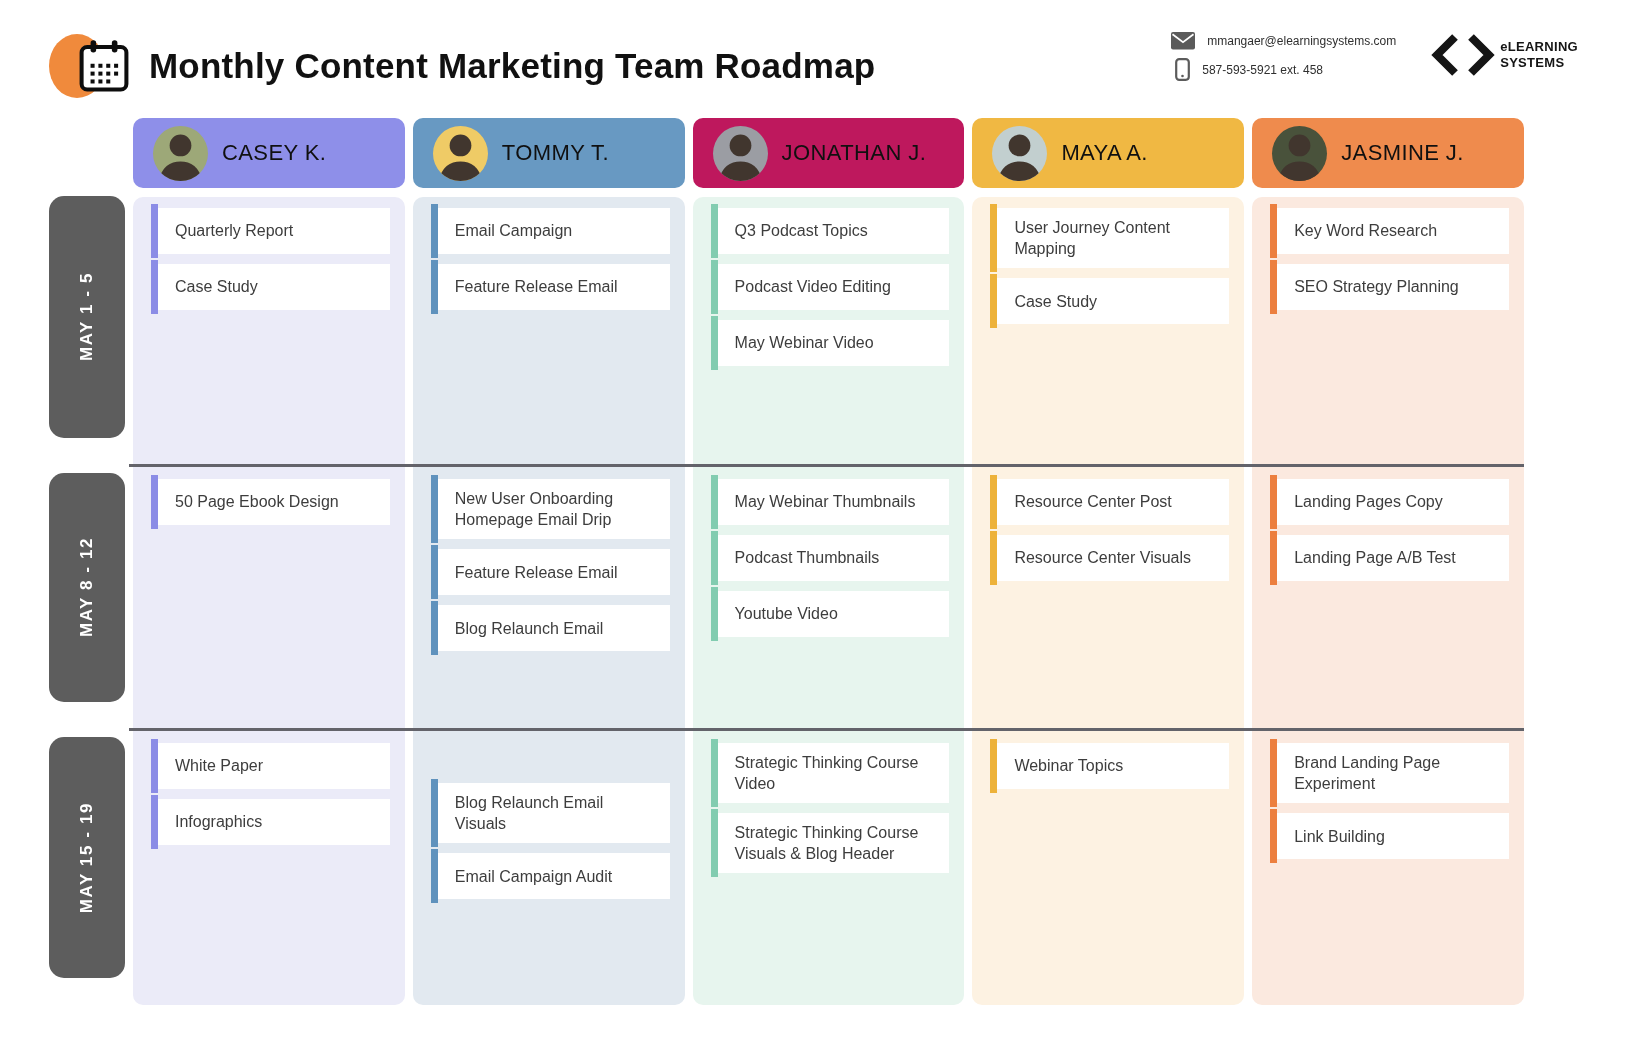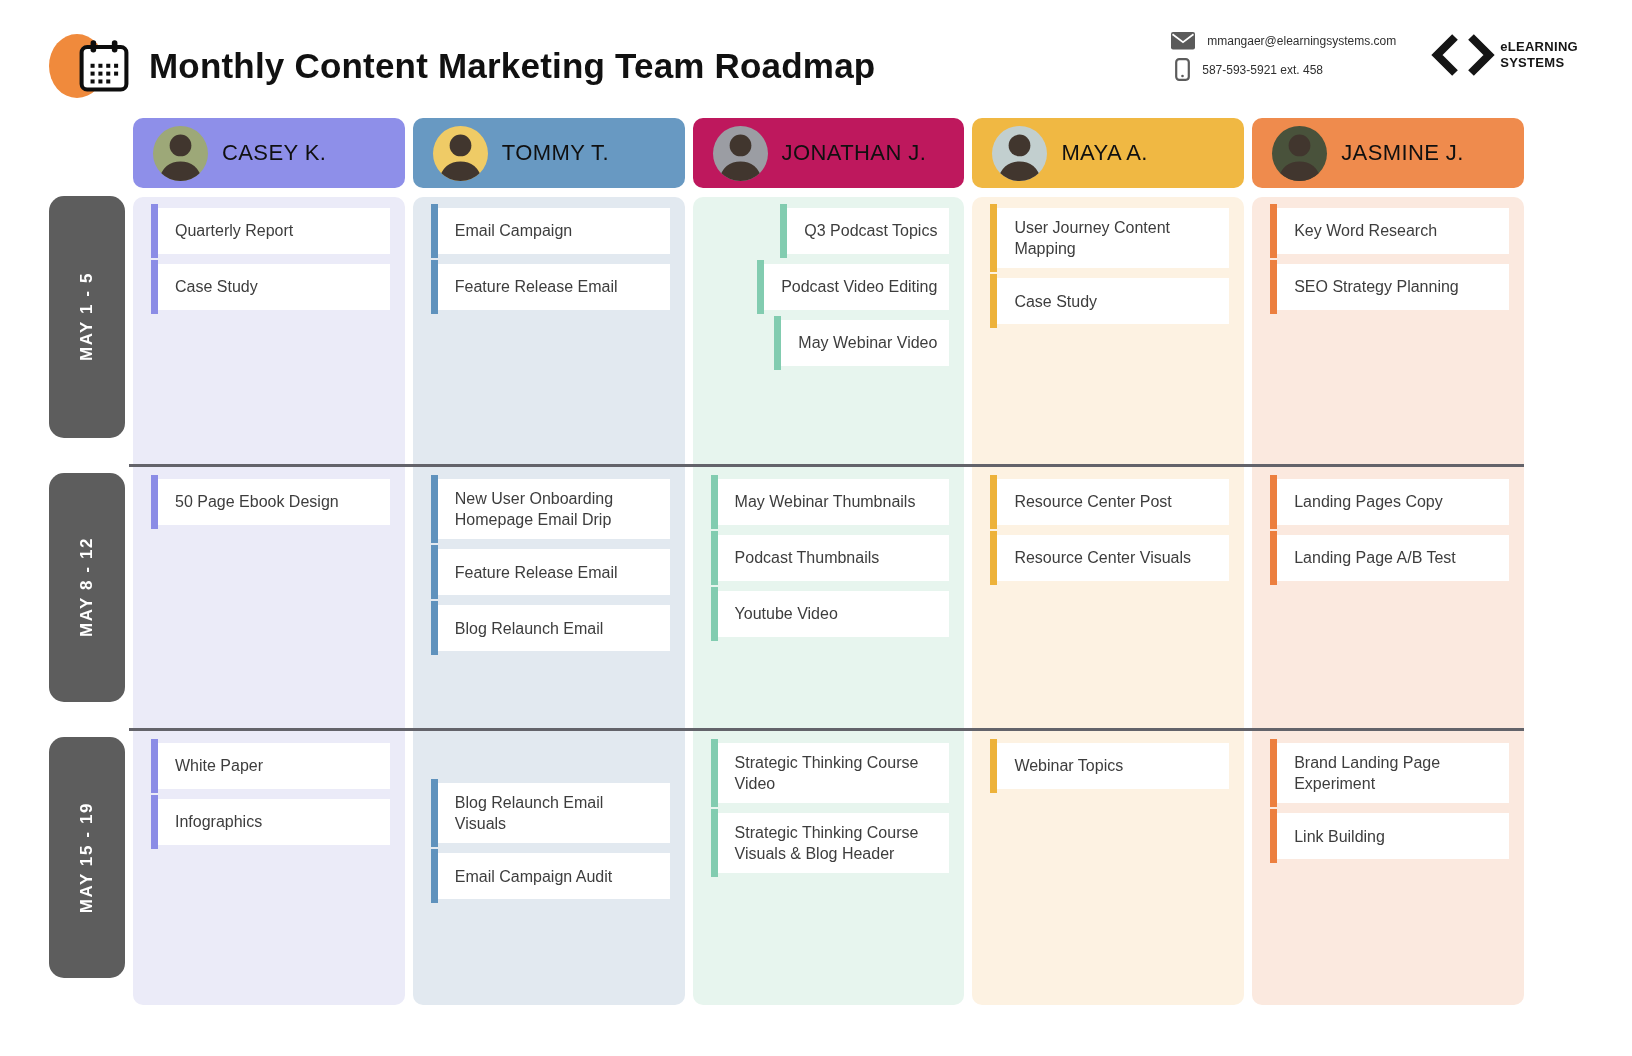--- a/index.html
+++ b/index.html
@@ -244,21 +244,21 @@
       </div>
     </div>
     <div class="cell first-row" style="grid-area: 2 / 3;">
       <div class="card" style="--accent: #5F92BD;">
         <span>Email Campaign</span>
       </div>
       <div class="card" style="--accent: #5F92BD;">
         <span>Feature Release Email</span>
       </div>
     </div>
-    <div class="cell first-row" style="grid-area: 2 / 4; align-items: flex-end;">
+    <div class="cell first-row" style="grid-area: 2 / 4;">
       <div class="card" style="--accent: #82CCB0;">
         <span>Q3 Podcast Topics</span>
       </div>
       <div class="card" style="--accent: #82CCB0;">
         <span>Podcast Video Editing</span>
       </div>
       <div class="card" style="--accent: #82CCB0;">
         <span>May Webinar Video</span>
       </div>
     </div>

